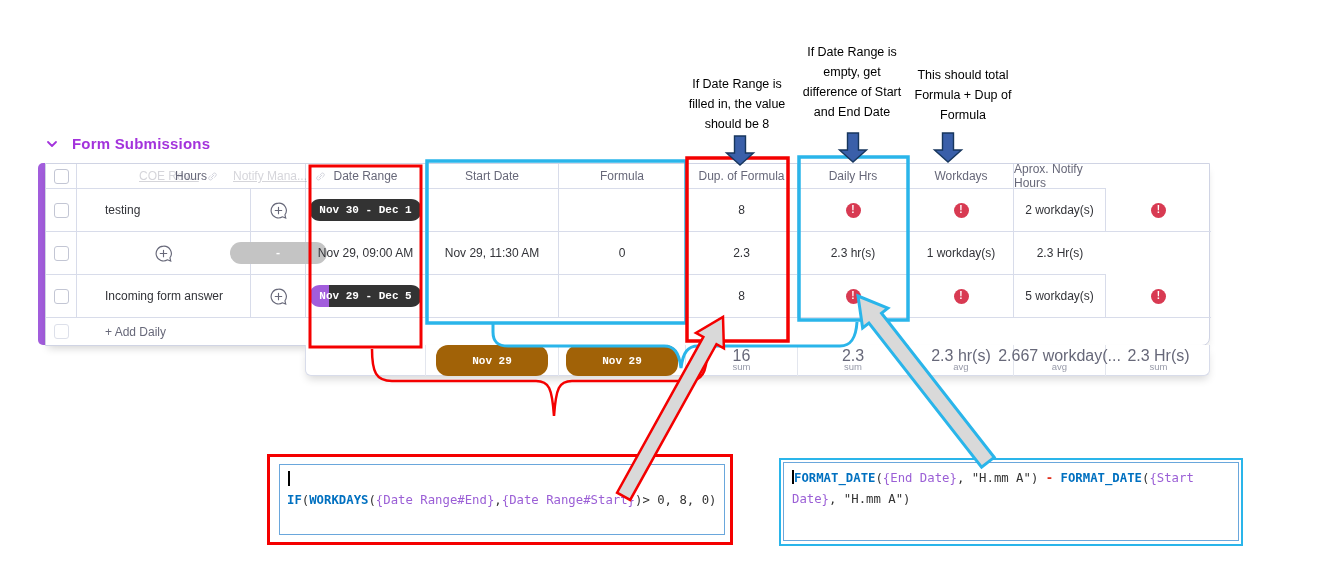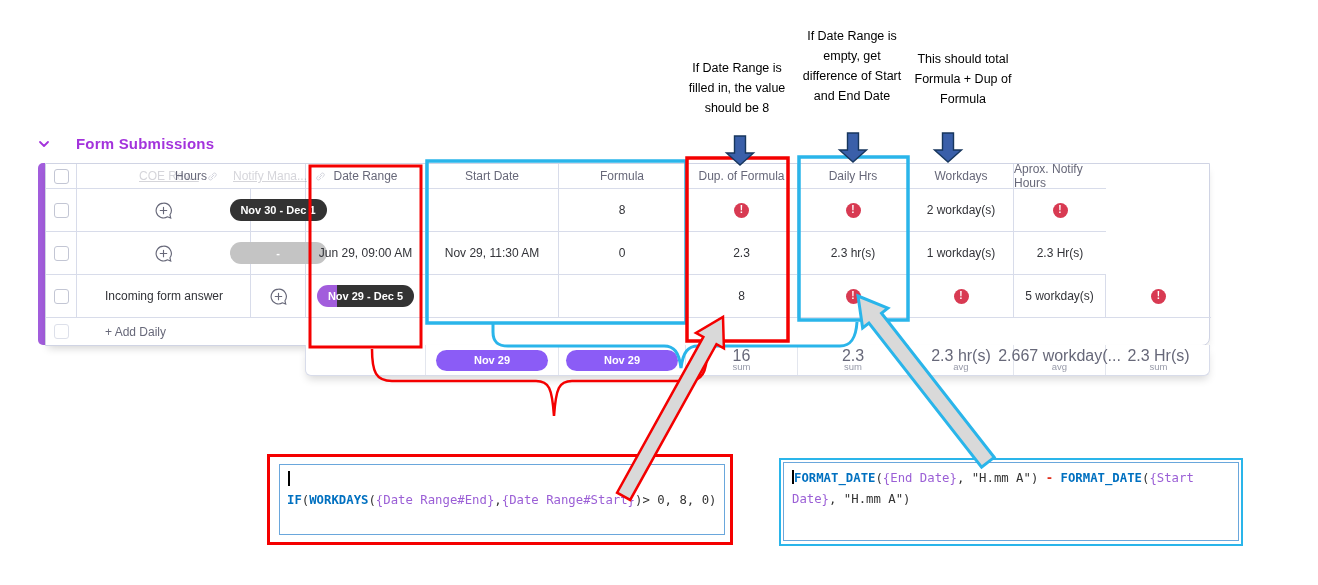--- a/index.html
+++ b/index.html
@@ -1,21 +1,21 @@
 <!DOCTYPE html>
 <html><head>
 <meta charset="utf-8">
 <style>
   * { box-sizing: border-box; margin: 0; padding: 0; }
   html,body { background:#fff; }
   body { font-family:"Liberation Sans", sans-serif; }
   #canvas { position:relative; width:1318px; height:585px; background:#fff; overflow:hidden; }
 
   
-  .group-header { position:absolute; left:38px; top:135px; display:flex; align-items:center; gap:26px; color:#a333dc; }
+  .group-header { position:absolute; left:46px; top:135px; display:flex; align-items:center; gap:14px; color:#a333dc; }
   .group-title { font-size:15px; font-weight:bold; letter-spacing:.2px; }
 
   
   .board { position:absolute; left:45px; top:163px; width:1165px; background:#fff;
            border:1px solid #d0d4e4; border-radius:0 0 8px 0;
            box-shadow:0 5px 8px -3px rgba(0,0,0,.18); }
   .group-bar { position:absolute; left:38px; top:163px; width:7px; height:182px; background:#a25ddc; border-radius:5px 0 0 5px; }
   .trow { display:grid; grid-template-columns:31px 174px 55px 120px 133px 127px 112px 111px 105px 92px 105px; }
   .trow > div { border-right:1px solid #d8dcea; border-bottom:1px solid #d8dcea; display:flex; align-items:center; justify-content:center; position:relative; }
   .trow > div:last-child { border-right:none; }
@@ -23,43 +23,43 @@
   .drow > div { height:43px; font-size:12px; color:#323338; }
   .arow { display:grid; grid-template-columns:31px 1134px; }
   .arow > div { height:27px; display:flex; align-items:center; border-bottom:none; }
   .cell-item { justify-content:flex-start !important; padding-left:28px; }
   .hdr-item-merged { grid-column:2 / span 2; }
   .ghost { position:absolute; top:5px; font-size:12px; color:rgba(103,104,121,.28); white-space:nowrap; display:flex; gap:8px; align-items:center;text-decoration:underline; }
   .checkbox { width:15px; height:15px; border:1px solid #c3c6d4; border-radius:3px; background:#fff; }
   .checkbox.faint { border-color:#dde0ea; }
 
   .pill { height:22px; min-width:97px; border-radius:12px; color:#fff; font-size:11px; font-weight:bold;
-          display:flex; align-items:center; justify-content:center; padding:0 10px; }
+          display:flex; align-items:center; justify-content:center; padding:0 10px;font-family:Liberation Mono, monospace; }
   .pill-dark { background:#333333; }
   .pill-gray { background:#c4c4c4; }
   .pill-dark-purple { background:linear-gradient(90deg,#a25ddc 0 20px,#333333 20px 100%); }
-  .pill-purple { background:#8b5cf6; min-width:112px; height:21px; }
+  .pill-purple { background:#a16207; min-width:112px; height:31px; }
 
   .err { width:15px; height:15px; border-radius:50%; background:#d83a52; color:#fff; font-size:10px; font-weight:bold;
          display:flex; align-items:center; justify-content:center; line-height:1; }
 
   .add-label { font-size:12px; color:#676879; padding-left:28px; }
 
   
   .summary { position:absolute; left:305px; top:345px; width:905px; height:31px; background:#fff;
              border:1px solid #d8dcea; border-top:none; border-radius:0 0 6px 6px;
              box-shadow:0 5px 9px -2px rgba(0,0,0,.16);
              display:grid; grid-template-columns:120px 133px 127px 112px 111px 105px 92px 105px; }
   .summary > div { border-right:1px solid #e3e6ee; display:flex; flex-direction:column; align-items:center; justify-content:center; }
   .summary > div:last-child { border-right:none; }
   .sum-val { font-size:16px; color:#676879; line-height:13px; white-space:nowrap; }
   .sum-lbl { font-size:9.5px; color:#9699a8; line-height:10px; }
 
   
-  .callout { position:absolute; font-size:12.5px; line-height:20px; color:#000; text-align:center; z-index:4; }
+  .callout { position:absolute; font-size:12.5px; line-height:20px; color:#000; text-align:center; z-index:4;margin-top:16px; }
 
   
   .fbox { position:absolute; background:#fff; z-index:3; }
   .fbox-left  { left:267px; top:454px; width:466px; height:91px; border:3px solid #f40000; }
   .fbox-right { left:779px; top:458px; width:464px; height:88px; border:2.5px solid #2ab5ea; }
   .fbox-inner { border:1px solid #6aa7dc; background:#fff; }
   .fbox-left  .fbox-inner { margin:7px 5px 7px 9px; height:71px; padding:4px 7px; }
   .fbox-right .fbox-inner { margin:2px; height:79px; padding:5px 8px; }
   .code { font-family:"DejaVu Sans Mono", monospace; font-size:12.3px; line-height:21px; color:#333; }
   .nowrap { white-space:nowrap; }
@@ -115,20 +115,21 @@
       <div>Dup. of Formula</div>
       <div>Daily Hrs</div>
       <div>Workdays</div>
       <div>Aprox. Notify Hours</div>
     </div>
 
     <div class="trow drow">
       <div>
           <span class="checkbox"></span>
         </div>
+      <div class="cell-item">testing</div>
       <div>
         <svg width="19" height="19" viewBox="0 0 20 20">
             <path d="M10 2.2a7.8 7.8 0 1 0 4.2 14.4L17.6 18l-.8-3.5A7.8 7.8 0 0 0 10 2.2z" fill="none" stroke="#676879" stroke-width="1.2"></path>
             <path d="M10 6.6v6.8M6.6 10h6.8" stroke="#676879" stroke-width="1.2" stroke-linecap="round"></path>
           </svg>
       </div>
       <div>
           <span class="pill pill-dark">Nov 30 - Dec 1</span>
         </div>
       <div></div>
@@ -152,21 +153,21 @@
         </div>
       <div>
         <svg width="19" height="19" viewBox="0 0 20 20">
             <path d="M10 2.2a7.8 7.8 0 1 0 4.2 14.4L17.6 18l-.8-3.5A7.8 7.8 0 0 0 10 2.2z" fill="none" stroke="#676879" stroke-width="1.2"></path>
             <path d="M10 6.6v6.8M6.6 10h6.8" stroke="#676879" stroke-width="1.2" stroke-linecap="round"></path>
           </svg>
       </div>
       <div>
           <span class="pill pill-gray">-</span>
         </div>
-      <div>Jun 29, 09:00 AM</div>
+      <div>Nov 29, 09:00 AM</div>
       <div>Nov 29, 11:30 AM</div>
       <div>0</div>
       <div>2.3</div>
       <div>2.3 hr(s)</div>
       <div>1 workday(s)</div>
       <div>2.3 Hr(s)</div>
     </div>
 
     <div class="trow drow">
       <div>

